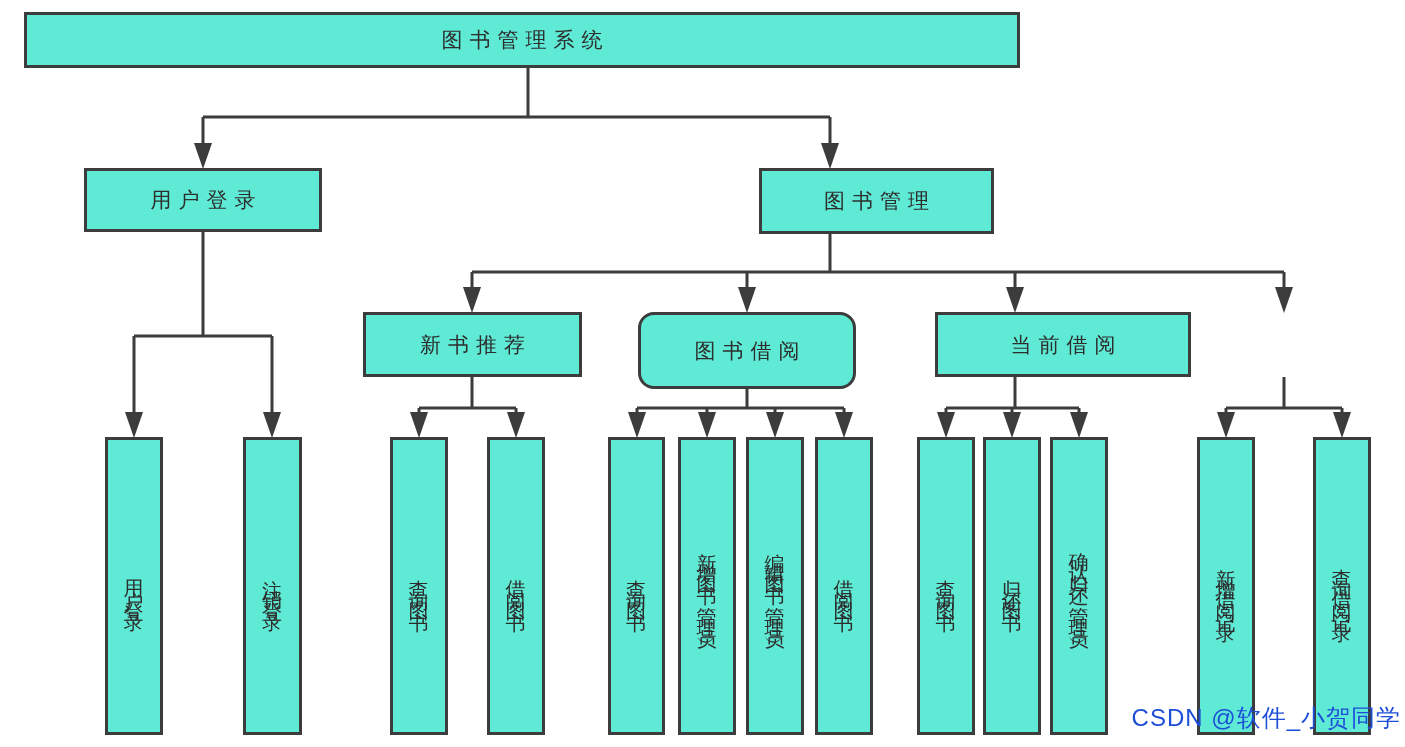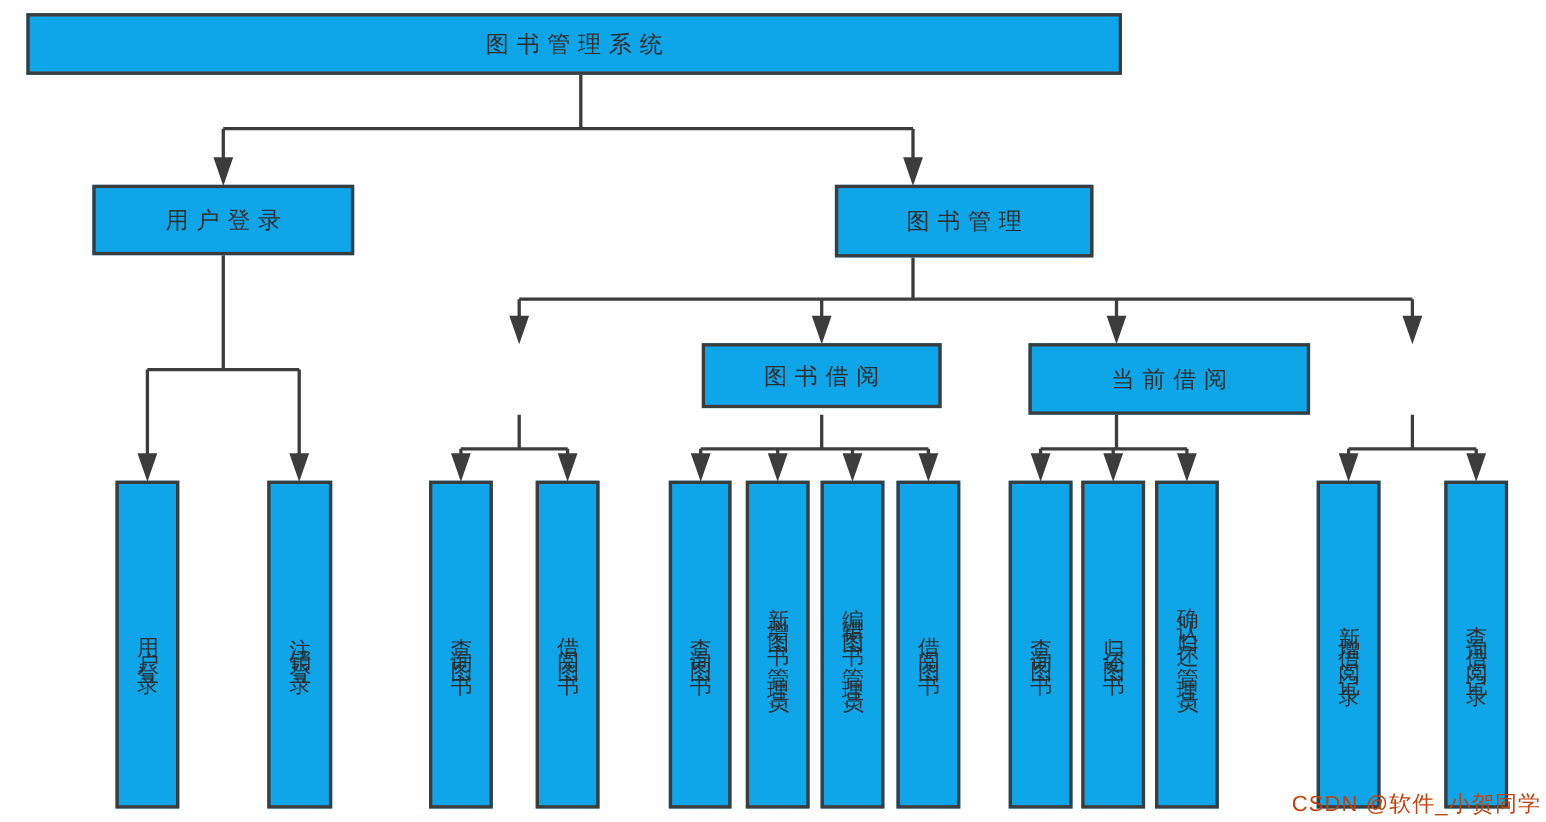--- a/index.html
+++ b/index.html
@@ -18,45 +18,45 @@
   svg.connectors {
     position: absolute;
     left: 0; top: 0;
     width: 1405px;
     height: 747px;
   }
   .box {
     position: absolute;
     box-sizing: border-box;
     border: 3px solid #3c3c3c;
-    background: #0ea5e9;
+    background: #5eead4;
     display: flex;
     align-items: center;
     justify-content: center;
     color: #2d2d2d;
     font-size: 21px;
     letter-spacing: 7px;
     text-indent: 7px; 
     white-space: nowrap;
   }
   .box.v {
     writing-mode: vertical-rl;
     text-orientation: mixed;
     font-size: 20px;
     letter-spacing: 11px;
     text-indent: 0;
     line-height: 1;
   }
   .watermark {
     position: absolute;
     right: 4px;
-    bottom: 3px;
-    font-size: 20px;
+    bottom: 13px;
+    font-size: 24px;
     letter-spacing: 1px;
-    color: #c2410c;
+    color: #1d4ed8;
     z-index: 5;
     white-space: nowrap;
   }
 </style>
 </head>
 <body>
 
 <div class="canvas">
 
   <svg class="connectors" viewBox="0 0 1405 747" xmlns="http://www.w3.org/2000/svg">
@@ -94,21 +94,22 @@
 
     <polygon points="1217,412 1235,412 1226,438" fill="#3c3c3c"></polygon>
     <polygon points="1333,412 1351,412 1342,438" fill="#3c3c3c"></polygon>
   </svg>
 
   <div class="box" style="left:24px; top:12px; width:996px; height:56px;">图书管理系统</div>
 
   <div class="box" style="left:84px; top:168px; width:238px; height:64px;">用户登录</div>
   <div class="box" style="left:712px; top:168px; width:235px; height:66px;margin-left:47px;">图书管理</div>
 
-  <div class="box" style="left:638px; top:312px; width:218px; height:59px;">图书借阅</div>
+  <div class="box" style="left:363px; top:312px; width:219px; height:65px;">新书推荐</div>
+  <div class="box" style="left:638px; top:312px; width:218px; height:77px;border-radius:16px;">图书借阅</div>
   <div class="box" style="left:907px; top:312px; width:256px; height:65px;margin-left:28px;">当前借阅</div>
 
   <div class="box v" style="left:105px; top:437px; width:58px; height:298px;">用户登录</div>
   <div class="box v" style="left:243px; top:437px; width:59px; height:298px;">注销登录</div>
 
   <div class="box v" style="left:390px; top:437px; width:58px; height:298px;">查询图书</div>
   <div class="box v" style="left:487px; top:437px; width:58px; height:298px;">借阅图书</div>
 
   <div class="box v" style="left:608px; top:437px; width:57px; height:298px;">查询图书</div>
   <div class="box v" style="left:678px; top:437px; width:58px; height:298px;">新增图书（管理员）</div>

